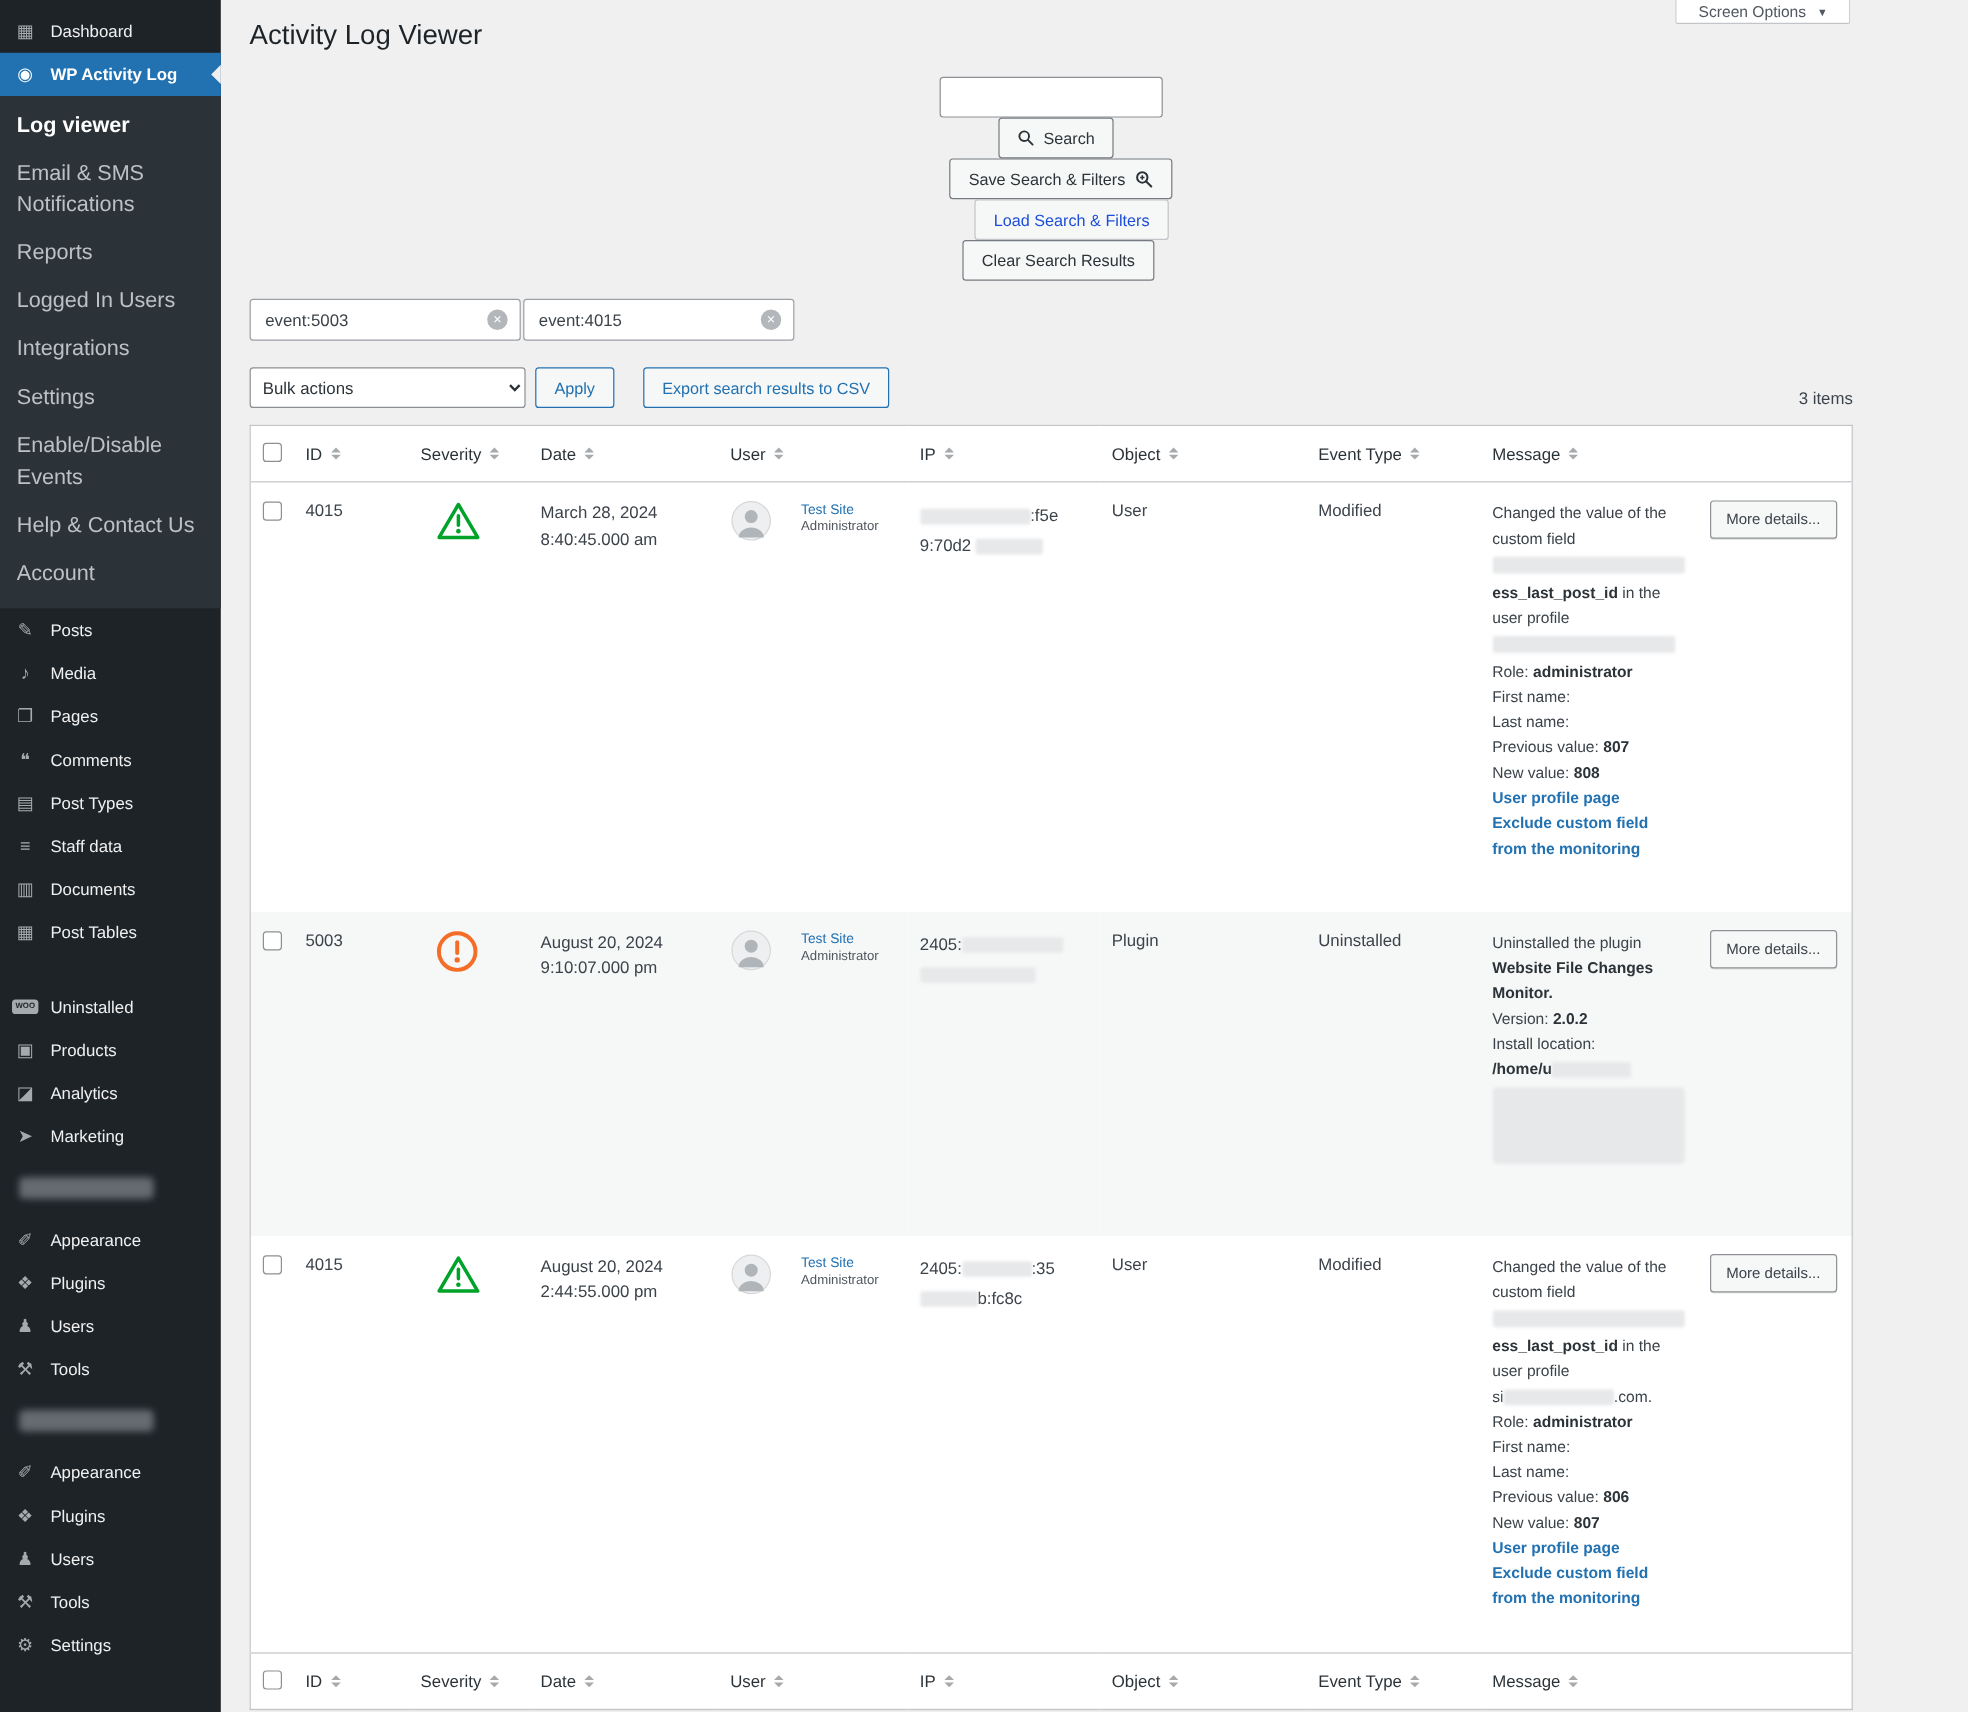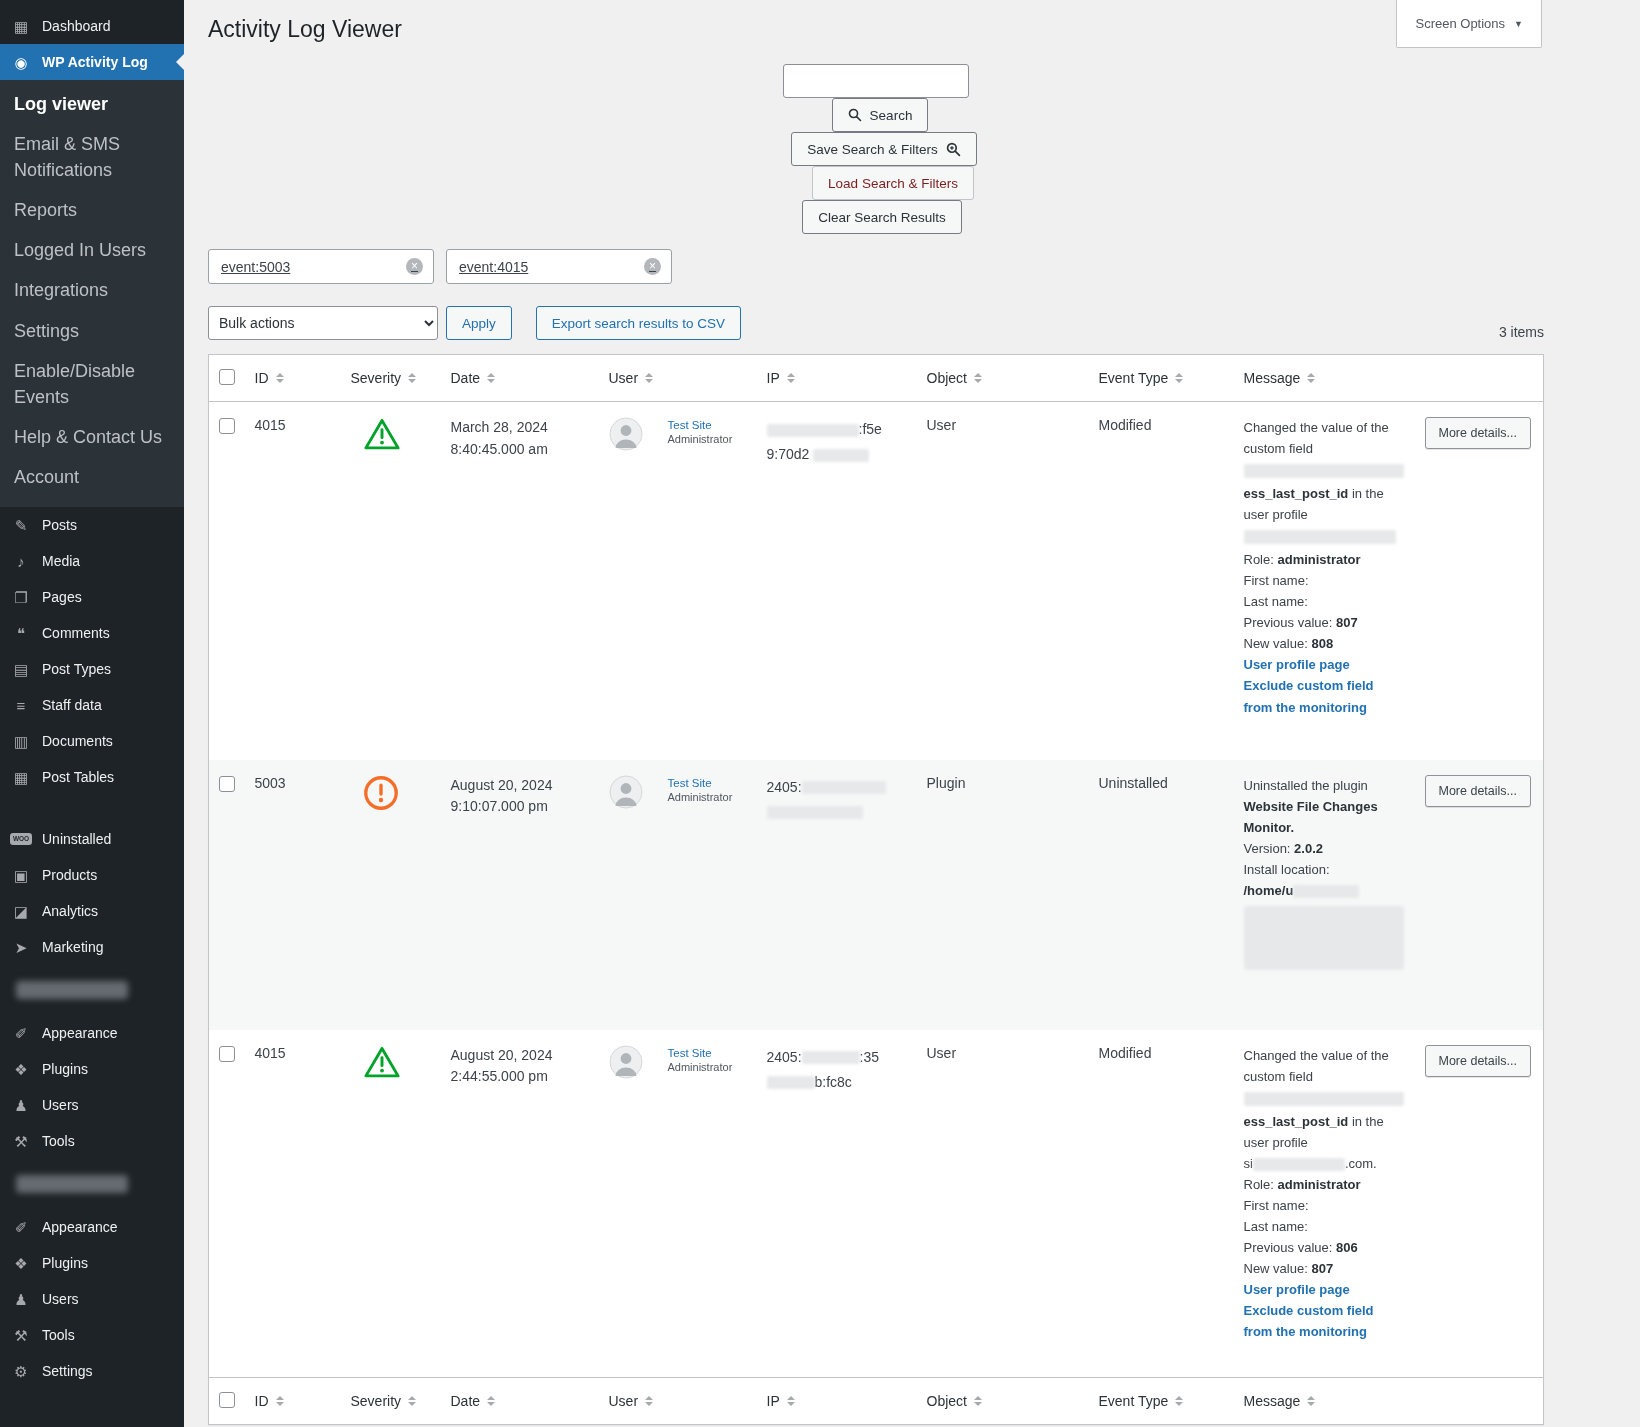--- a/index.html
+++ b/index.html
@@ -17,32 +17,32 @@
   .menu-item.active::after { content:""; position:absolute; right:0; top:50%; margin-top:-8px; border:8px solid transparent; border-right-color:#f0f0f1; }
   .submenu { background:#2c3338; padding:4px 0 10px; }
   .submenu ul { list-style:none; }
   .submenu-item { padding:7px 14px; font-size:18px; color:#bdc1c6; cursor:pointer; line-height:1.45; }
   .submenu-item.current { color:#fff; font-weight:700; }
   .gap { margin-top:26px; }
   .redacted-side { height:18px; margin:16px 16px; background:#666b71; border-radius:4px; filter:blur(3px); width:112px; }
 
   
   .content { flex:1; position:relative; padding:0 96px 0 24px; }
-  .screen-options { position:absolute; top:0; right:98px; background:#fff; border:1px solid #c3c4c7; border-top:none; border-radius:0 0 2px 2px; padding:16px 18px; font-size:13px; color:#50575e; display:flex; gap:9px; align-items:center; cursor:pointer; font-family:inherit; }
+  .screen-options { position:absolute; top:0; right:98px; background:#fff; border:1px solid #c3c4c7; border-top:none; border-radius:0 0 2px 2px; padding:2px 18px; font-size:13px; color:#50575e; display:flex; gap:9px; align-items:center; cursor:pointer; font-family:inherit; }
   .so-caret { font-size:9px; color:#50575e; }
   .page-title { font-size:23px; font-weight:400; color:#1d2327; padding-top:16px; }
 
   .search-row { margin-top:21px; display:flex; align-items:center;flex-direction:column; }
   .search-input { width:186px; height:34px; border:1px solid #8c8f94; border-radius:3px; background:#fff; padding:0 8px; font-size:14px; font-family:inherit; }
   .btn { display:inline-flex; align-items:center; gap:8px; height:34px; padding:0 15px; border-radius:3px; border:1px solid #757b80; background:#f6f7f7; color:#2c3338; font-size:13.5px; font-family:inherit; cursor:pointer; white-space:nowrap; }
   .btn.blue { border-color:#2271b1; color:#2271b1; }
-  .btn.disabled { border-color:#c3c4c7; color:#7f1d1d; cursor:default;margin-left:34px; }
+  .btn.disabled { border-color:#c3c4c7; color:#1d4ed8; cursor:default;margin-left:34px; }
   .ml8 { margin-left:8px; } .ml16 { margin-left:16px; } .ml12 { margin-left:12px;justify-content:flex-end; } .ml24 { margin-left:24px; }
 
-  .chips-row { margin-top:15px; display:flex; gap:12px;text-decoration:underline; }
+  .chips-row { margin-top:15px; display:flex; gap:2px; }
   .chip { display:flex; align-items:center; background:#fff; border:1px solid #9ba0a5; border-radius:3px; height:35px; padding:0 10px 0 12px; font-size:14px; color:#3c434a; width:226px; justify-content:space-between; }
   .chip-x { width:17px; height:17px; border-radius:50%; background:#b3b7bb; color:#fff; font-size:12px; line-height:17px; text-align:center; cursor:pointer; }
 
   .filter-row { margin-top:17px; }
 
   .actions-row { margin-top:22px; display:flex; align-items:flex-end; }
   .bulk-select { width:230px; height:34px; border:1px solid #8c8f94; border-radius:3px; background:#fff; font-size:14px; font-family:inherit; padding:0 6px; color:#2c3338; cursor:pointer; }
   .items-count { margin-left:auto; font-size:14px; color:#3c434a; }
 
   

